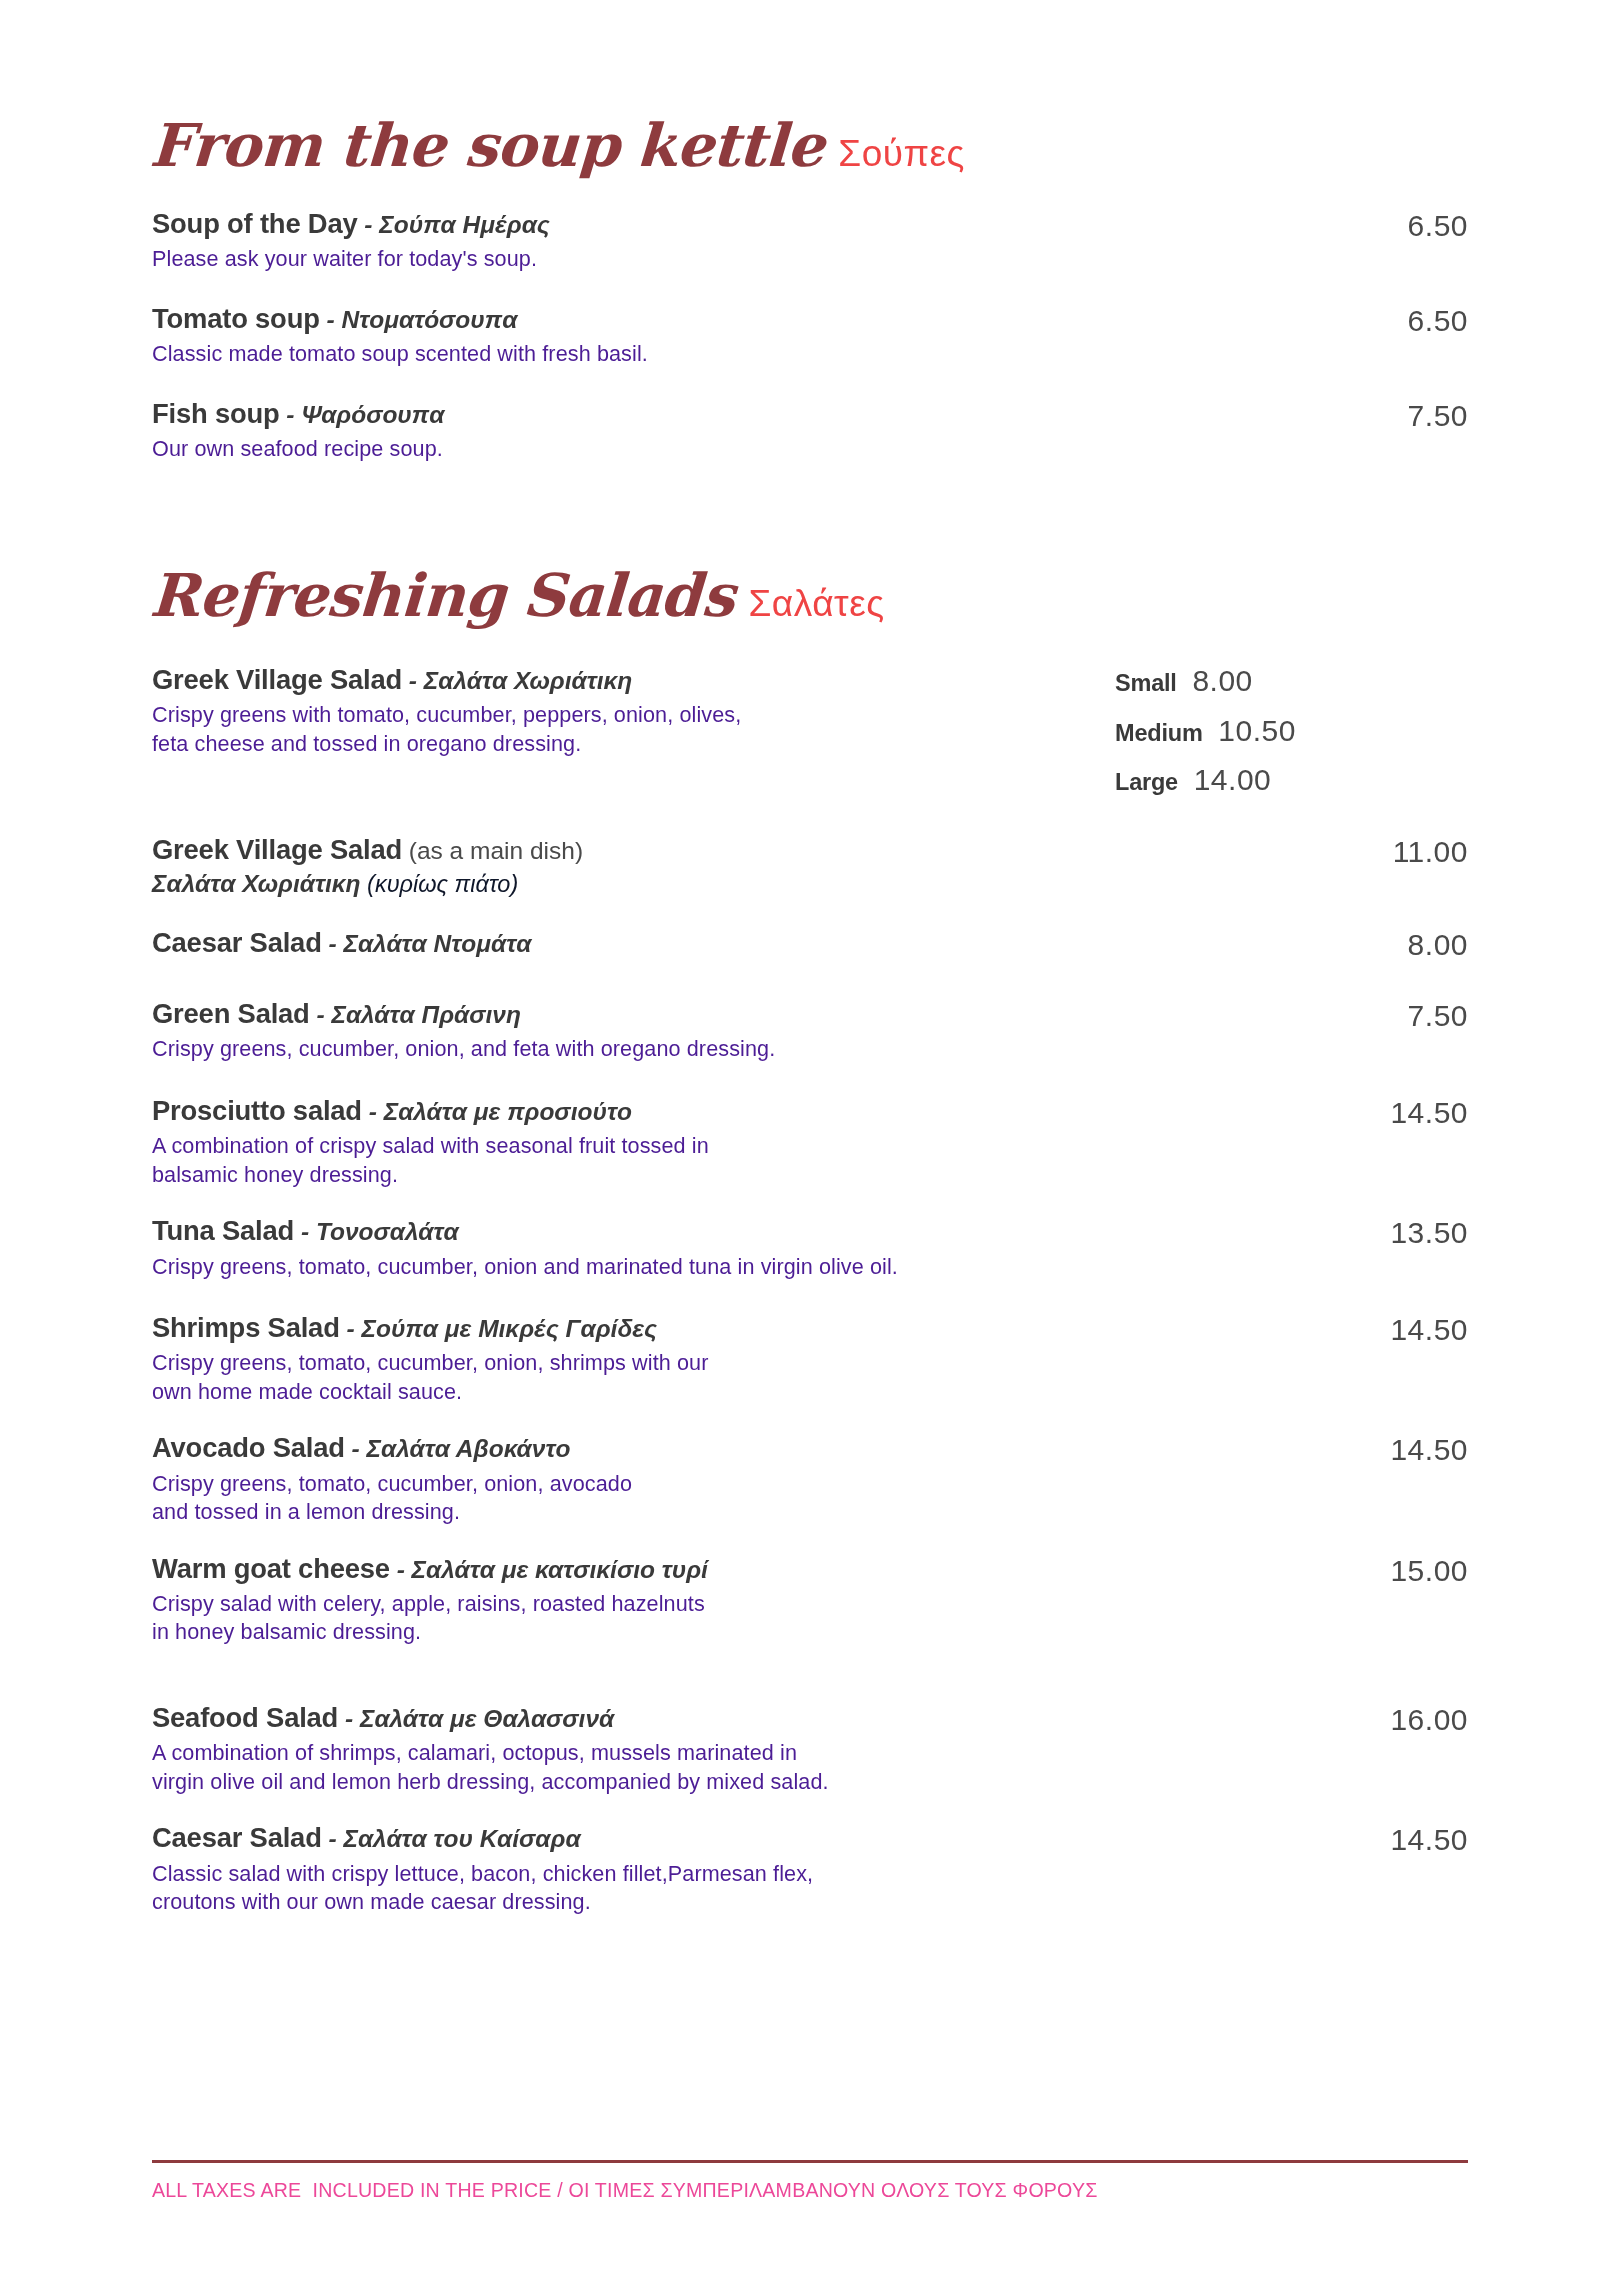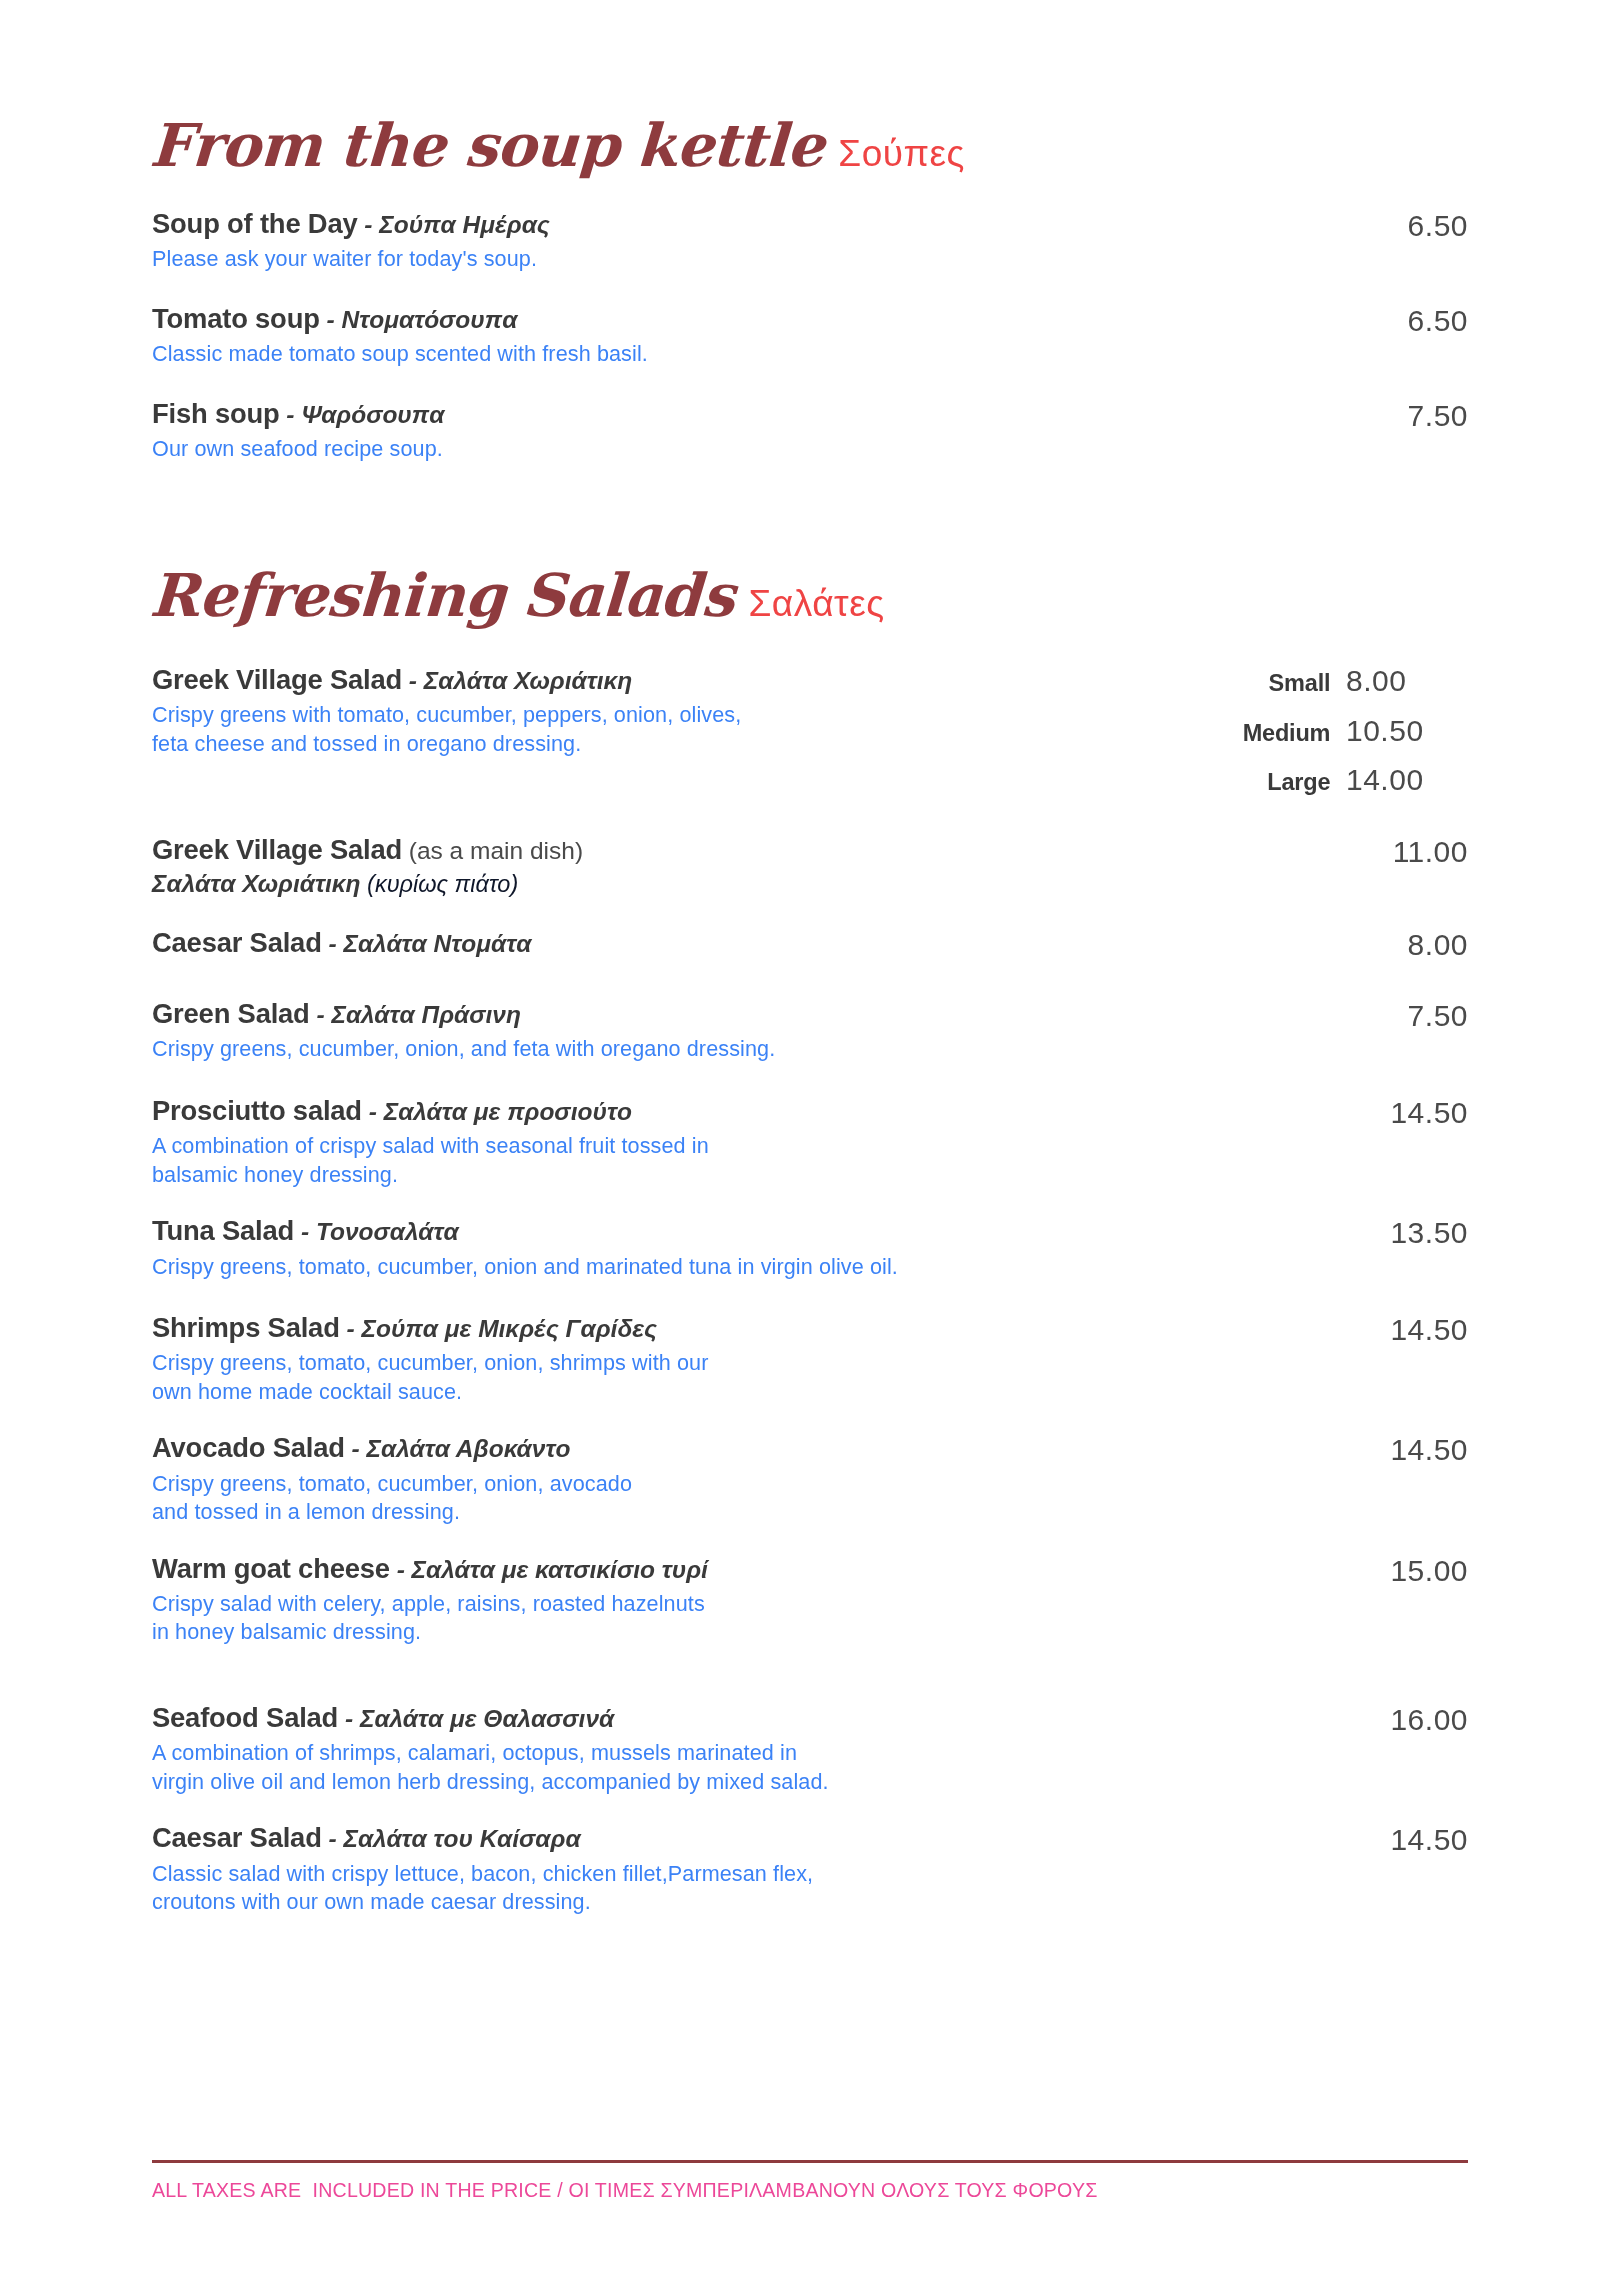--- a/index.html
+++ b/index.html
@@ -91,21 +91,21 @@
     margin-top: 2px;
   }
   .item-subtitle .plain {
     font-size: 23.5px;
     font-weight: 400;
     color: #0f172a;
   }
   .item-desc {
     font-size: 21.6px;
     font-weight: 400;
-    color: #3b82f6;
+    color: #4c1d95;
     line-height: 1.33;
     margin-top: 4.9px;
     letter-spacing: 0.1px;
   }
   .item-desc div { white-space: nowrap; }
 
   
   .price {
     flex: 0 0 auto;
     width: 206px;
@@ -118,21 +118,20 @@
     padding-top: 1px;
   }
   .price-sizes {
     flex: 0 0 auto;
     width: 353px;
     padding-top: 0px;
   }
   .size-row {
     display: flex;
     align-items: baseline;
-    justify-content: flex-end;
     gap: 15.7px;
     margin-bottom: 15.7px;
   }
   .size-label {
     font-size: 23.5px;
     font-weight: 700;
     color: #3a3a3a;
     text-align: right;
     letter-spacing: -0.2px;
   }

